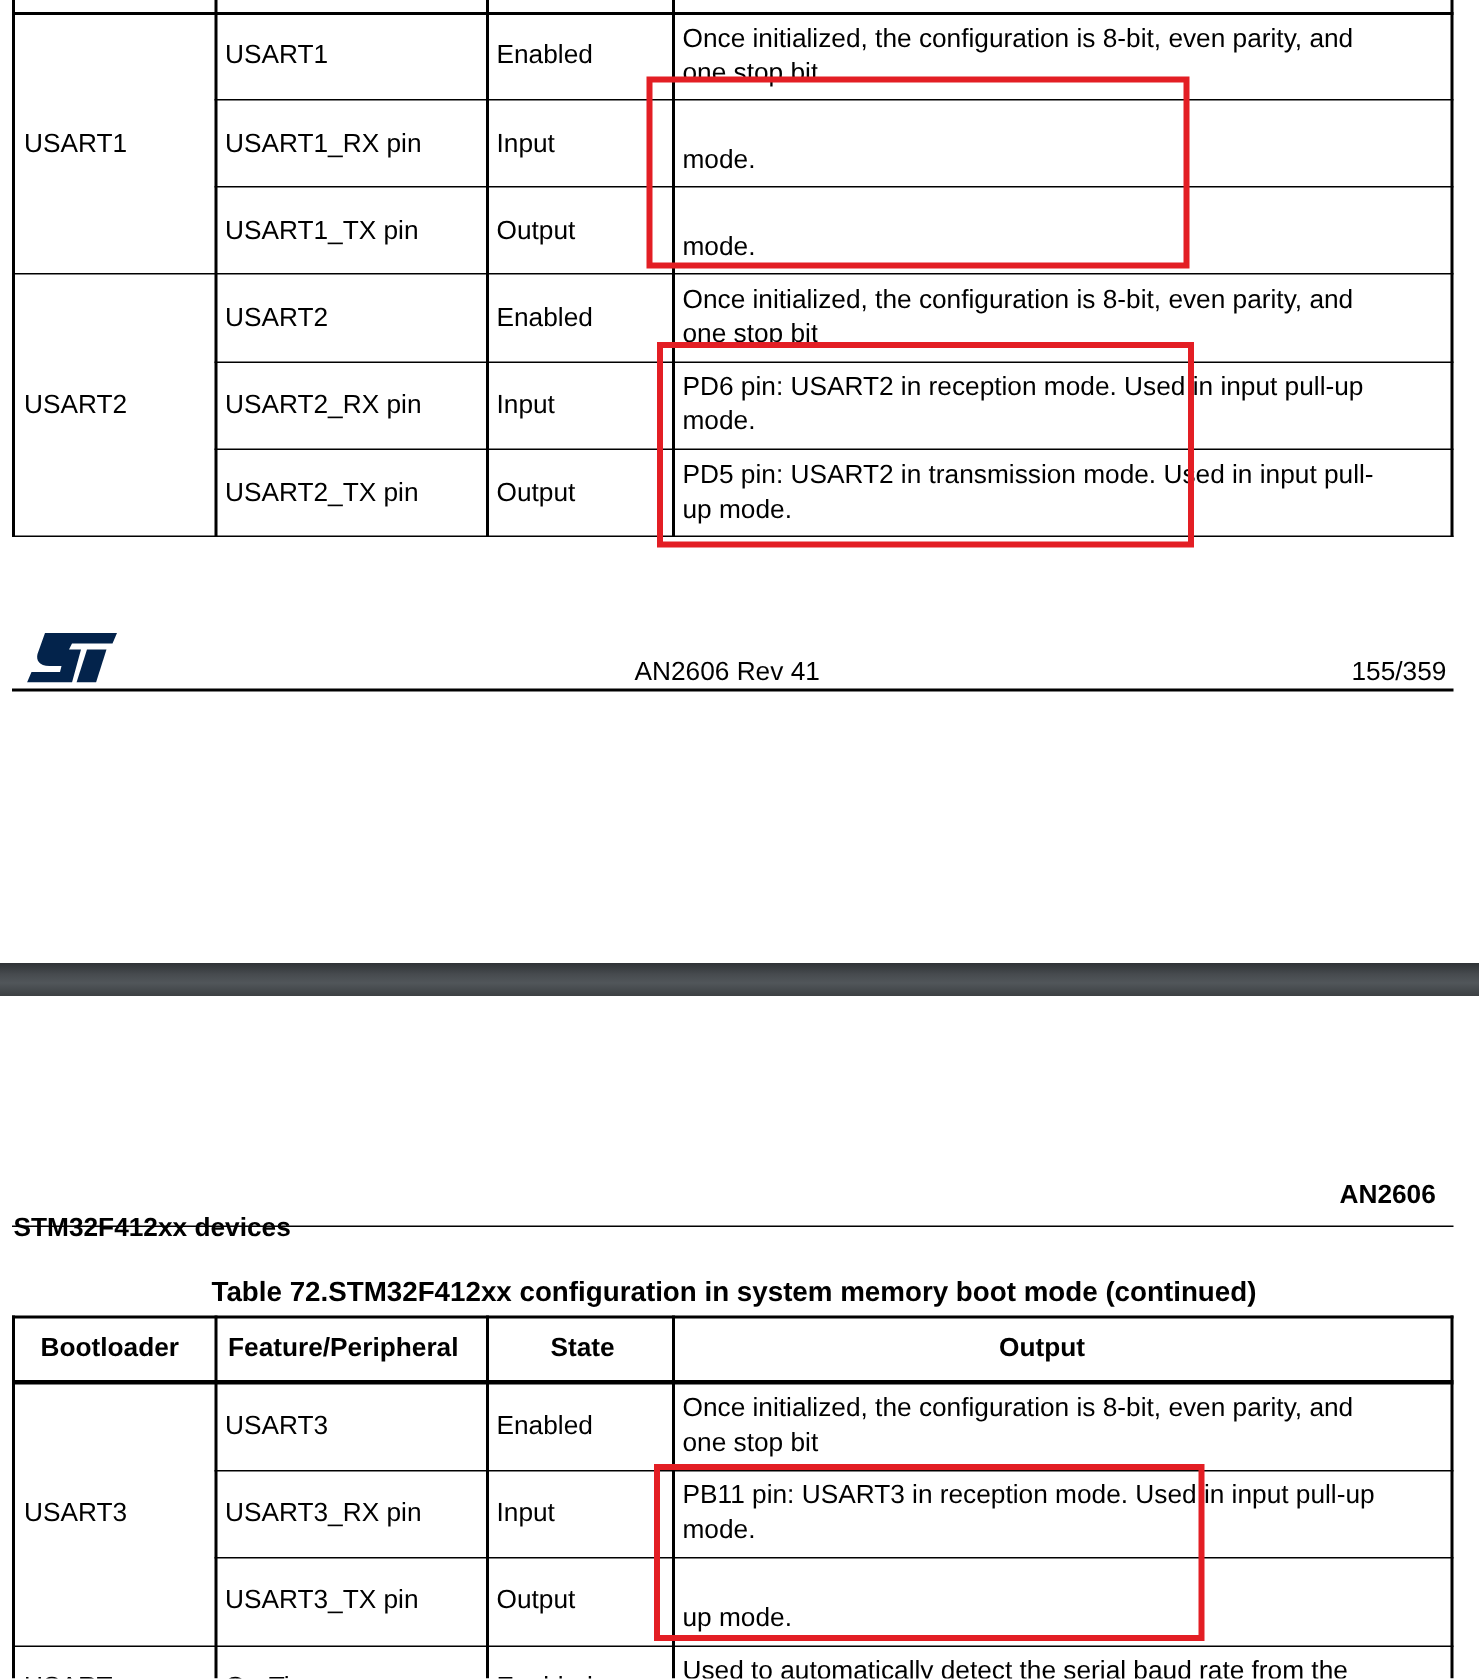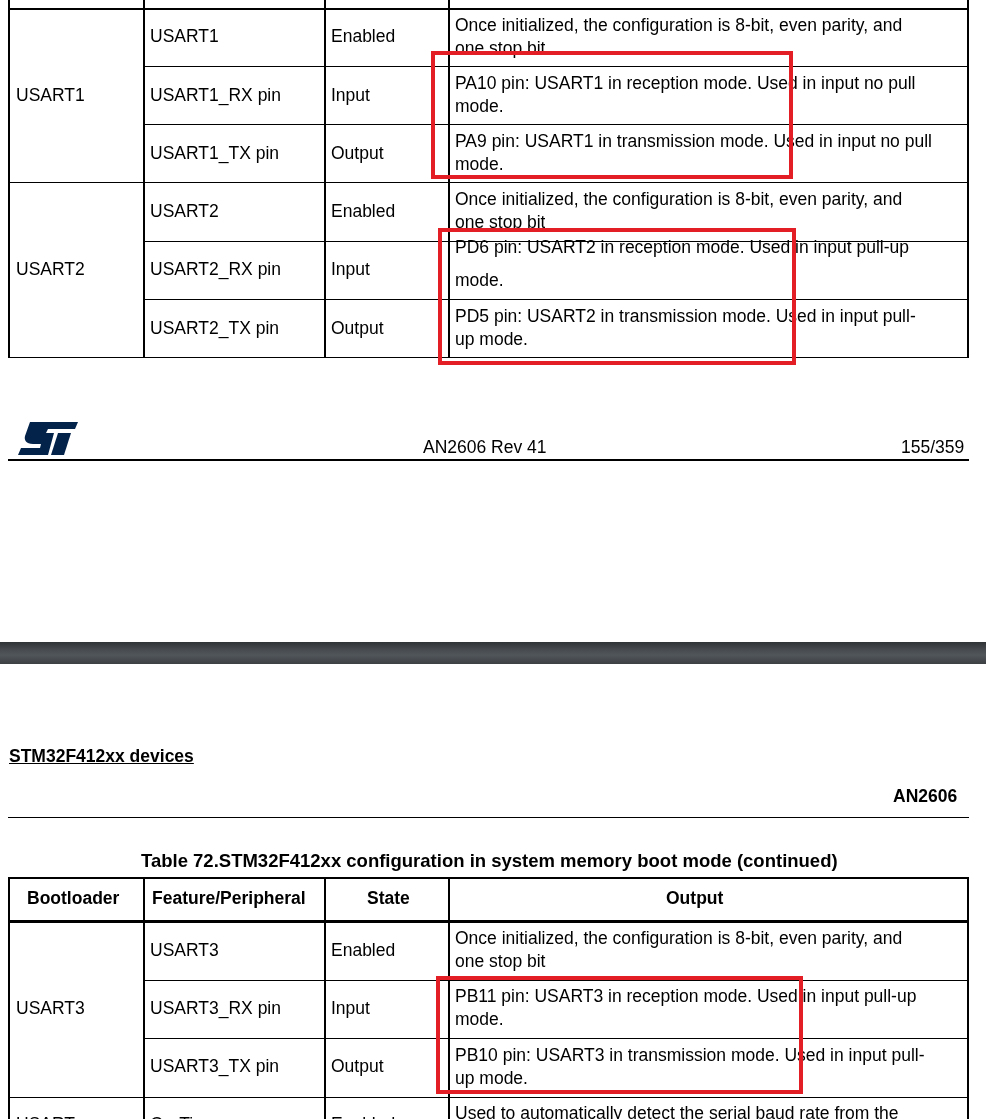--- a/index.html
+++ b/index.html
@@ -42,37 +42,35 @@
   <div class="vline" style="left:959px; height:358px;"></div>
 
   <div class="cell" style="left:8px; top:84px;">USART1</div>
   <div class="cell" style="left:142px; top:25px;">USART1</div>
   <div class="cell" style="left:323px; top:25px;">Enabled</div>
   <div class="cell" style="left:447px; top:14px;">Once initialized, the configuration is 8-bit, even parity, and</div>
   <div class="cell" style="left:447px; top:37px; height:28px; overflow:hidden;">one stop bit</div>
 
   <div class="cell" style="left:142px; top:84px;">USART1_RX pin</div>
   <div class="cell" style="left:323px; top:84px;">Input</div>
-  <div class="cell" style="left:447px; top:72px;">PA10 pin: USART1 in reception mode. Used in input no pull</div>
   <div class="cell" style="left:447px; top:95px;">mode.</div>
 
   <div class="cell" style="left:142px; top:142px;">USART1_TX pin</div>
   <div class="cell" style="left:323px; top:142px;">Output</div>
-  <div class="cell" style="left:447px; top:130px;">PA9 pin: USART1 in transmission mode. Used in input no pull</div>
   <div class="cell" style="left:447px; top:153px;">mode.</div>
 
   <div class="cell" style="left:8px; top:258px;">USART2</div>
   <div class="cell" style="left:142px; top:200px;">USART2</div>
   <div class="cell" style="left:323px; top:200px;">Enabled</div>
   <div class="cell" style="left:447px; top:188px;">Once initialized, the configuration is 8-bit, even parity, and</div>
   <div class="cell" style="left:447px; top:211px; height:29px; overflow:hidden;">one stop bit</div>
 
   <div class="cell" style="left:142px; top:258px;text-align:center;">USART2_RX pin</div>
   <div class="cell" style="left:323px; top:258px;">Input</div>
-  <div class="cell" style="left:447px; top:236px;">PD6 pin: USART2 in reception mode. Used in input pull-up</div>
+  <div class="cell" style="left:447px; top:246px;">PD6 pin: USART2 in reception mode. Used in input pull-up</div>
   <div class="cell" style="left:447px; top:269px;">mode.</div>
 
   <div class="cell" style="left:142px; top:317px;">USART2_TX pin</div>
   <div class="cell" style="left:323px; top:317px;">Output</div>
   <div class="cell" style="left:447px; top:305px;">PD5 pin: USART2 in transmission mode. Used in input pull-</div>
   <div class="cell" style="left:447px; top:328px;">up mode.</div>
 </div>
 
 <div class="redbox" style="left:431px; top:51px; width:362px; height:128px;"></div>
 <div class="redbox" style="left:438px; top:228px; width:358px; height:137px;"></div>
@@ -80,21 +78,21 @@
 <svg class="logo" viewBox="0 0 60 33" xmlns="http://www.w3.org/2000/svg">
   <path d="M12 0 H60 L57 7 H30 L28 11 L36 11 L30 33 H0 L3 26 H22 L23 22 H15 C8 22 6 18 7 14 Z" fill="#03234b"></path>
   <path d="M40 11 H53 L46 33 H33 Z" fill="#03234b"></path>
 </svg>
 <div class="footer-text" style="left:423px; top:437px;">AN2606 Rev 41</div>
 <div class="footer-text" style="left:901px; top:437px;">155/359</div>
 <div class="footer-line" style="top:459px;"></div>
 
 <div class="band"></div>
 
-<div class="hdr" style="left:9px; top:746px;text-decoration:underline;">STM32F412xx devices</div>
+<div class="hdr" style="left:9px; top:808px;">STM32F412xx devices</div>
 <div class="hdr" style="left:893px; top:786px;">AN2606</div>
 <div class="header-line" style="top:817px; height:1px;"></div>
 
 <div class="hdr" style="left:141px; top:850px; font-size:18.5px;">Table 72.STM32F412xx configuration in system memory boot mode (continued)</div>
 
 <div class="tbl" style="top:877px; height:242px;">
 
   <div class="hline" style="top:0; height:2px;"></div>
   <div class="hline" style="top:43px; height:3px;"></div>
   <div class="hline" style="top:103px; left:135px; width:826px;"></div>
@@ -118,21 +116,20 @@
   <div class="cell" style="left:447px; top:50px;">Once initialized, the configuration is 8-bit, even parity, and</div>
   <div class="cell" style="left:447px; top:73px;">one stop bit</div>
 
   <div class="cell" style="left:142px; top:120px;text-align:right;">USART3_RX pin</div>
   <div class="cell" style="left:323px; top:120px;">Input</div>
   <div class="cell" style="left:447px; top:108px;">PB11 pin: USART3 in reception mode. Used in input pull-up</div>
   <div class="cell" style="left:447px; top:131px;">mode.</div>
 
   <div class="cell" style="left:142px; top:178px;">USART3_TX pin</div>
   <div class="cell" style="left:323px; top:178px;">Output</div>
-  <div class="cell" style="left:447px; top:167px;">PB10 pin: USART3 in transmission mode. Used in input pull-</div>
   <div class="cell" style="left:447px; top:190px;">up mode.</div>
 
   <div class="cell" style="left:8px; top:236px;">USART</div>
   <div class="cell" style="left:142px; top:236px;">On-Ti...</div>
   <div class="cell" style="left:323px; top:236px;">Enabled</div>
   <div class="cell" style="left:447px; top:225px;">Used to automatically detect the serial baud rate from the</div>
 </div>
 
 <div class="redbox" style="left:436px; top:976px; width:367px; height:118px;"></div>
 

